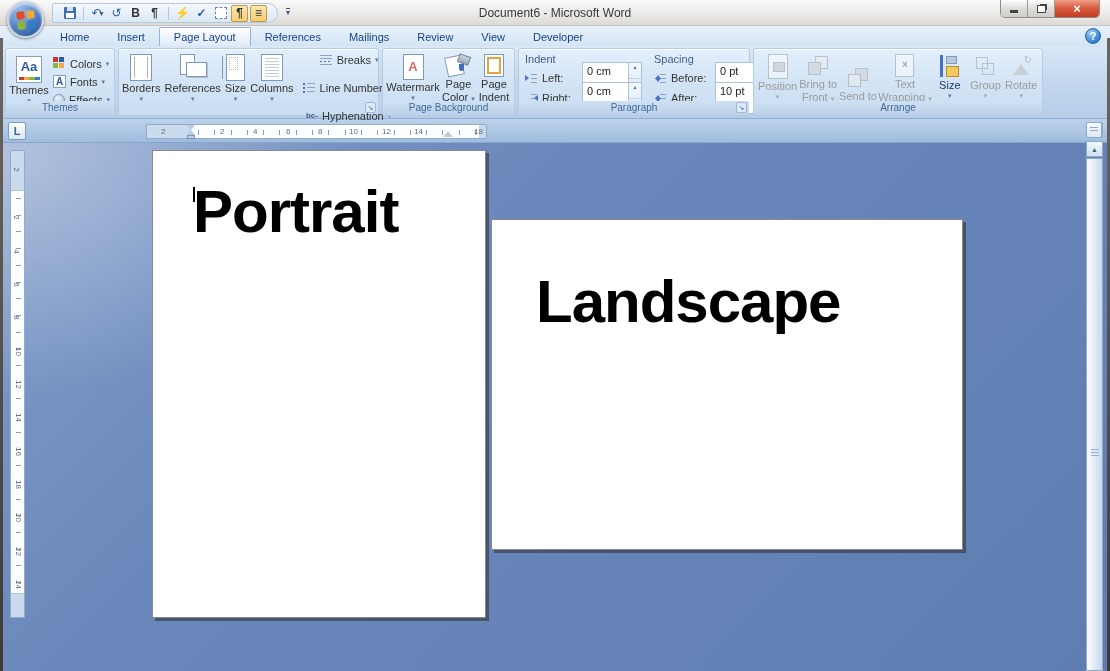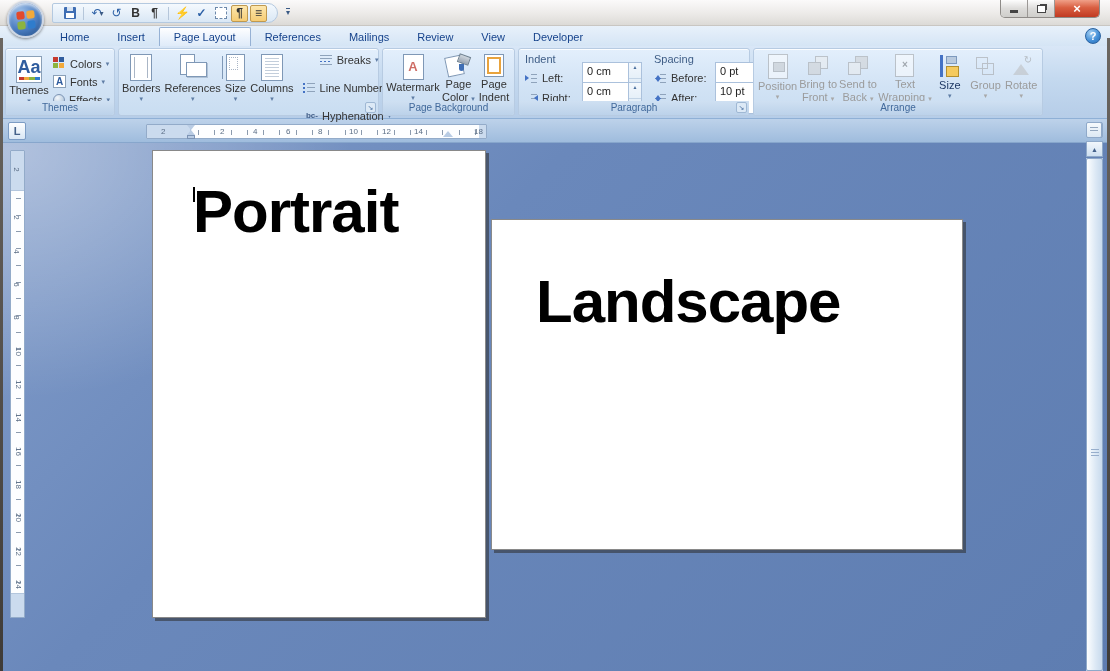--- a/index.html
+++ b/index.html
@@ -69,21 +69,21 @@
   .bigbtn .lbl { line-height:11px; white-space:nowrap; }
   .drop { font-size:7px; color:#5f7da5; line-height:6px; }
   .dis { color:#9b9b9b !important; }
   .dis .drop { color:#a8a8a8; }
   .dim { opacity:.5; filter:grayscale(1); }
 
   .sbtn { display:flex; align-items:center; gap:4px; font-size:11px; color:#333; height:17px; white-space:nowrap; }
 
   
   .ic-themes { width:26px; height:27px; background:#fff; border:1px solid #8aa0b8; position:relative;
-    font-size:18px; font-weight:bold; color:#2f5c9e; text-align:center; line-height:20px; }
+    font-size:13px; font-weight:bold; color:#2f5c9e; text-align:center; line-height:20px; }
   .ic-themes i { position:absolute; left:2px; bottom:2px; width:21px; height:3px; font-style:normal;
     background:linear-gradient(to right,#c63a2f 0 25%,#f2a93b 25% 50%,#8cb43f 50% 75%,#2f7ccc 75%); }
   .ic-colors { width:13px; height:13px; display:grid; grid-template-columns:5px 5px; grid-template-rows:5px 5px; gap:1px; }
   .ic-colors span:nth-child(1){background:#c63a2f}.ic-colors span:nth-child(2){background:#2f5c9e}
   .ic-colors span:nth-child(3){background:#8cb43f}.ic-colors span:nth-child(4){background:#f2a93b}
   .ic-fonts { width:13px; height:13px; background:#fff; border:1px solid #8aa0b8; font-size:10px; font-weight:bold;
     color:#2f5c9e; text-align:center; line-height:11px; }
   .ic-effects { width:12px; height:12px; border-radius:50%; border:1px solid #7d95b5;
     background:radial-gradient(circle at 35% 30%, #f4f8fc, #b8cbde 70%, #90a9c4); }
 
@@ -235,20 +235,21 @@
     background:linear-gradient(to right,#fdfeff,#dde9f5 55%,#c8daed); }
   .scroll-grip { position:absolute; left:4px; top:290px; width:8px; height:7px;
     background:repeating-linear-gradient(#97aecc 0 1px, transparent 1px 3px); }
 </style>
 </head>
 <body>
 
 <div class="window">
 
   <div class="titlebar">
+    <div class="title">Document6 - Microsoft Word</div>
     <div class="winctl">
       <div class="wbtn">
           <span class="minbar"></span>
         </div>
       <div class="wbtn">
           <span class="restore-sq"></span>
         </div>
       <div class="wbtn close">
           <span>×</span>
         </div>
@@ -490,21 +491,21 @@
           <span class="drop">▾</span>
         </div>
         <div class="bigbtn dis" style="width:42px;">
           <span class="ic-layer dim">
               <span class="back"></span>
               <span class="front"></span>
             </span>
           <span class="lbl">Bring to</span>
           <span class="lbl"><span>Front</span> <span class="drop">▾</span></span>
         </div>
-        <div class="bigbtn dis" style="width:42px;">
+        <div class="bigbtn dis" style="width:42px;margin-top:12px;">
           <span class="ic-layer sb dim">
               <span class="back"></span>
               <span class="front"></span>
             </span>
           <span class="lbl">Send to</span>
           <span class="lbl"><span>Back</span> <span class="drop">▾</span></span>
         </div>
         <div class="bigbtn dis" style="width:52px;">
           <span class="ic-wrap dim">×</span>
           <span class="lbl">Text</span>

